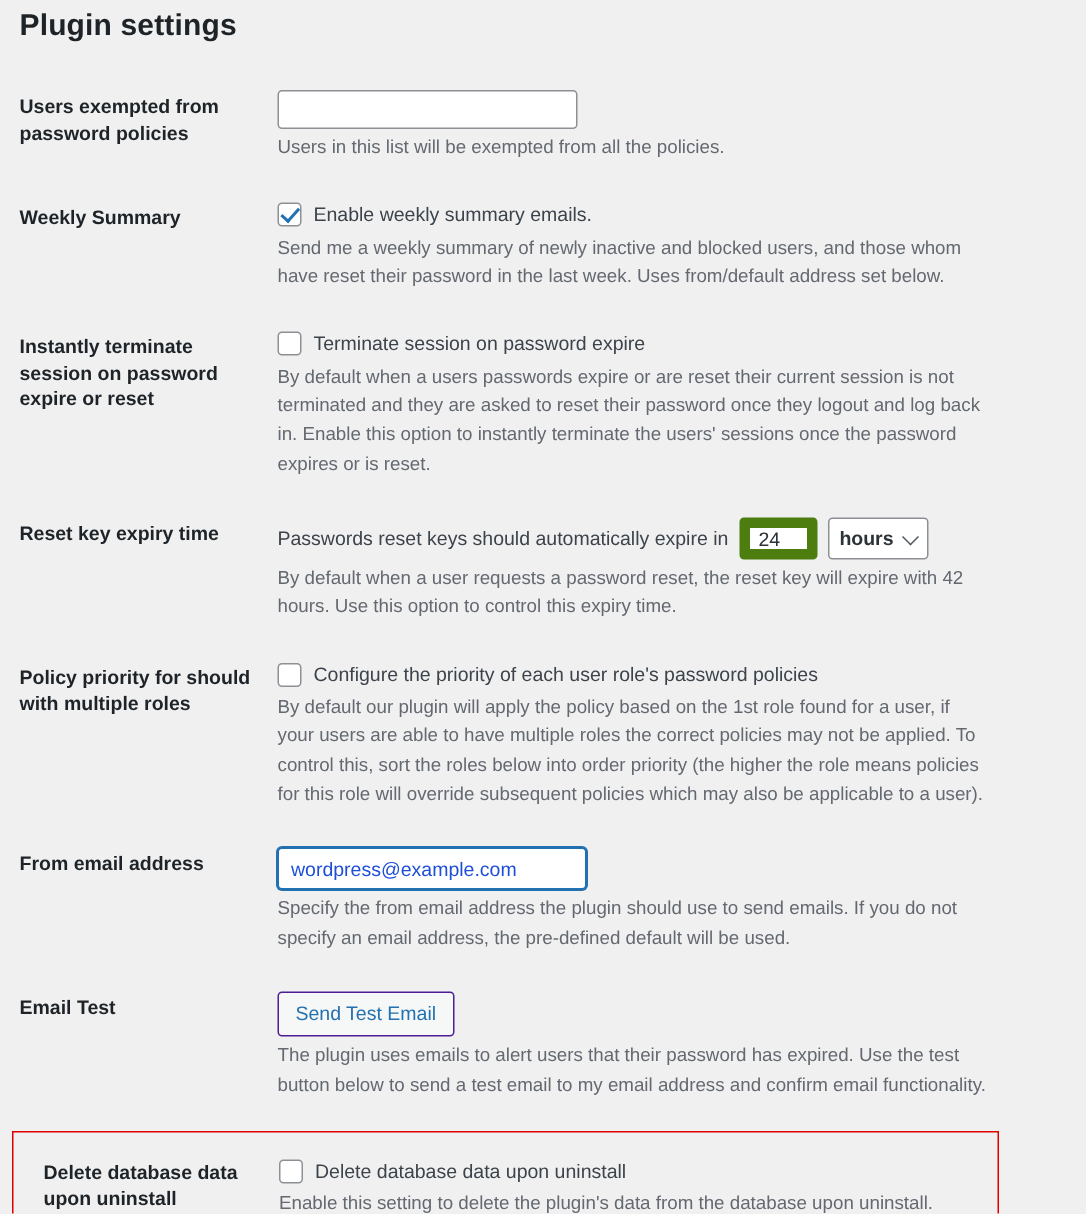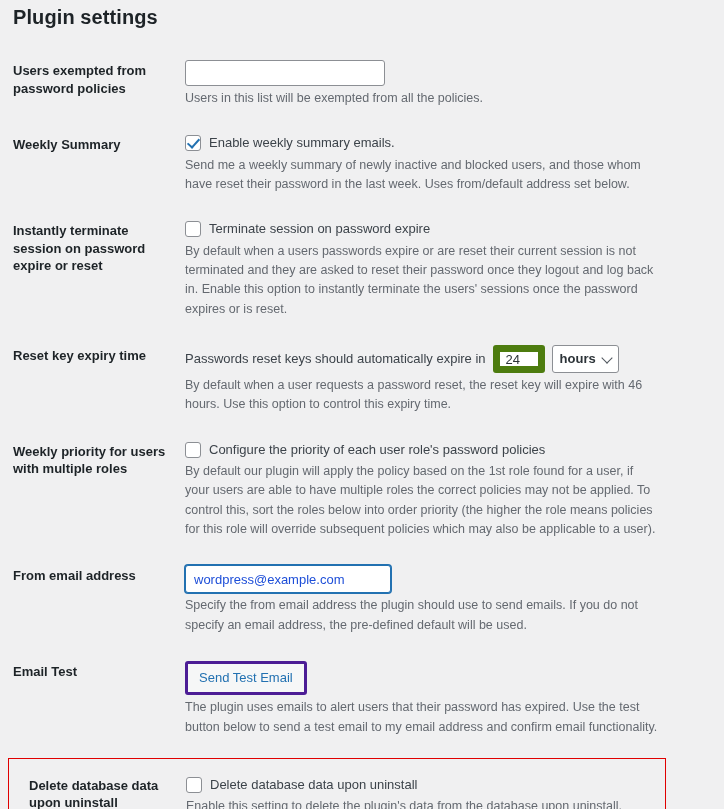--- a/index.html
+++ b/index.html
@@ -179,21 +179,21 @@
     height: 7px;
     margin-top: -5px;
     border-right: 1.6px solid #50575e;
     border-bottom: 1.6px solid #50575e;
     transform: rotate(45deg);
   }
 
   .btn-secondary {
     display: inline-block;
     background: #f6f7f7;
-    border: 3px solid #4c1d95;
+    border: 1px solid #4c1d95;
     border-radius: 3px;
     color: #2271b1;
     font-family: "Liberation Sans", sans-serif;
     font-size: 13px;
     line-height: 1;
     padding: 7px 11px 8px 11px;
     cursor: pointer;
     text-decoration: none;
   }
 
@@ -261,26 +261,26 @@
         <th>Reset key expiry time</th>
         <td>
           <div class="inline-row">
             <span class="txt">Passwords reset keys should automatically expire in</span>
             <input type="text" class="num-input" value="24" style="">
             <span class="unit-select">
               <span>hours</span>
               <span class="chev"></span>
             </span>
           </div>
-          <p class="desc">By default when a user requests a password reset, the reset key will expire with 46 hours. Use this option to control this expiry time.</p>
-        </td>
-      </tr>
-
-      <tr>
-        <th>Weekly priority for users with multiple roles</th>
+          <p class="desc">By default when a user requests a password reset, the reset key will expire with 42 hours. Use this option to control this expiry time.</p>
+        </td>
+      </tr>
+
+      <tr>
+        <th>Policy priority for should with multiple roles</th>
         <td>
           <div class="cb-line">
             <input type="checkbox" class="cb" style="">
             <span class="cb-label">Configure the priority of each user role's password policies</span>
           </div>
           <p class="desc">By default our plugin will apply the policy based on the 1st role found for a user, if your users are able to have multiple roles the correct policies may not be applied. To control this, sort the roles below into order priority (the higher the role means policies for this role will override subsequent policies which may also be applicable to a user).</p>
         </td>
       </tr>
 
       <tr>

